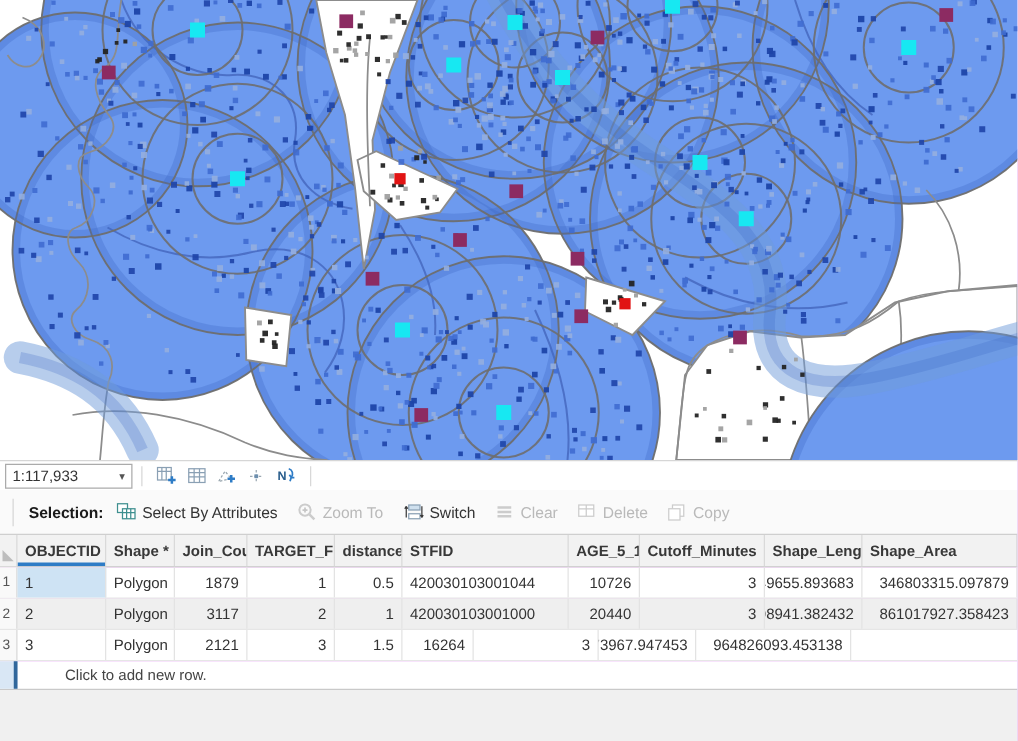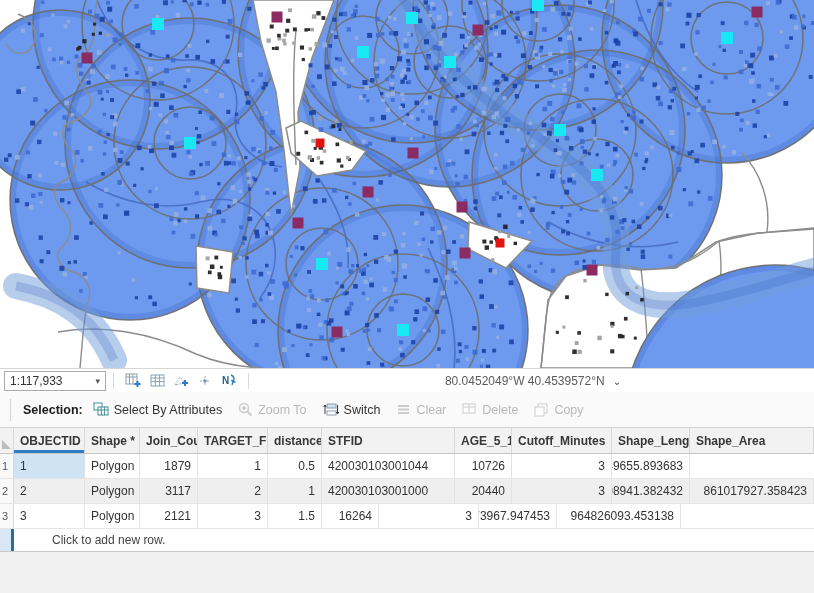--- a/index.html
+++ b/index.html
@@ -1220,23 +1220,20 @@
           <rect x="6.5" y="5.5" width="3" height="3" fill="#6d8fae"></rect>
         </svg>
     </span>
     <span class="sb-icon">
       <svg width="18" height="15" viewBox="0 0 18 15">
           <text x="2" y="11" font-size="10" font-weight="bold" fill="#2b5e8c" font-family="Liberation Sans, sans-serif">N</text>
           <path d="M11 2 C14 3 15 6 13 9 L12 12 M13 9 L15.5 9 M13 9 L11.5 6.8" stroke="#2e7cc6" fill="none" stroke-width="1.4"></path>
         </svg>
     </span>
     <div class="vsep"></div>
-    <div class="coords">
-      <span>80.0452049°W 40.4539572°N</span><span class="caret">⌄</span>
-    </div>
   </div>
 
 
   <div class="toolbar">
       <div class="tb-sep"></div>
       <div class="tb-group">
         <span class="tb-label">Selection:</span>
         <span class="tb-btn">
           <span style="display: flex;">
             <svg width="16" height="15" viewBox="0 0 16 15">
@@ -1316,20 +1313,21 @@
           <div class="gcell">1</div>
           <div class="dcell cell-sel" style="width: 71px;">1</div>
           <div class="dcell" style="width: 55px;">Polygon</div>
           <div class="dcell r" style="width: 58px;">1879</div>
           <div class="dcell r" style="width: 70px;">1</div>
           <div class="dcell r" style="width: 54px; text-align: right;">0.5</div>
           <div class="dcell" style="width: 133px;">420030103001044</div>
           <div class="dcell r" style="width: 57px; text-align: right;">10726</div>
           <div class="dcell r" style="width: 100px;">3</div>
           <div class="dcell r" style="width: 78px;">249655.893683</div>
+          <div class="dcell r" style="width: 124px;">346803315.097879</div>
         </div>
         <div class="drow alt">
           <div class="gcell">2</div>
           <div class="dcell" style="width: 71px;">2</div>
           <div class="dcell" style="width: 55px;">Polygon</div>
           <div class="dcell r" style="width: 58px;">3117</div>
           <div class="dcell r" style="width: 70px;">2</div>
           <div class="dcell r" style="width: 54px;">1</div>
           <div class="dcell" style="width: 133px;">420030103001000</div>
           <div class="dcell r" style="width: 57px;">20440</div>

